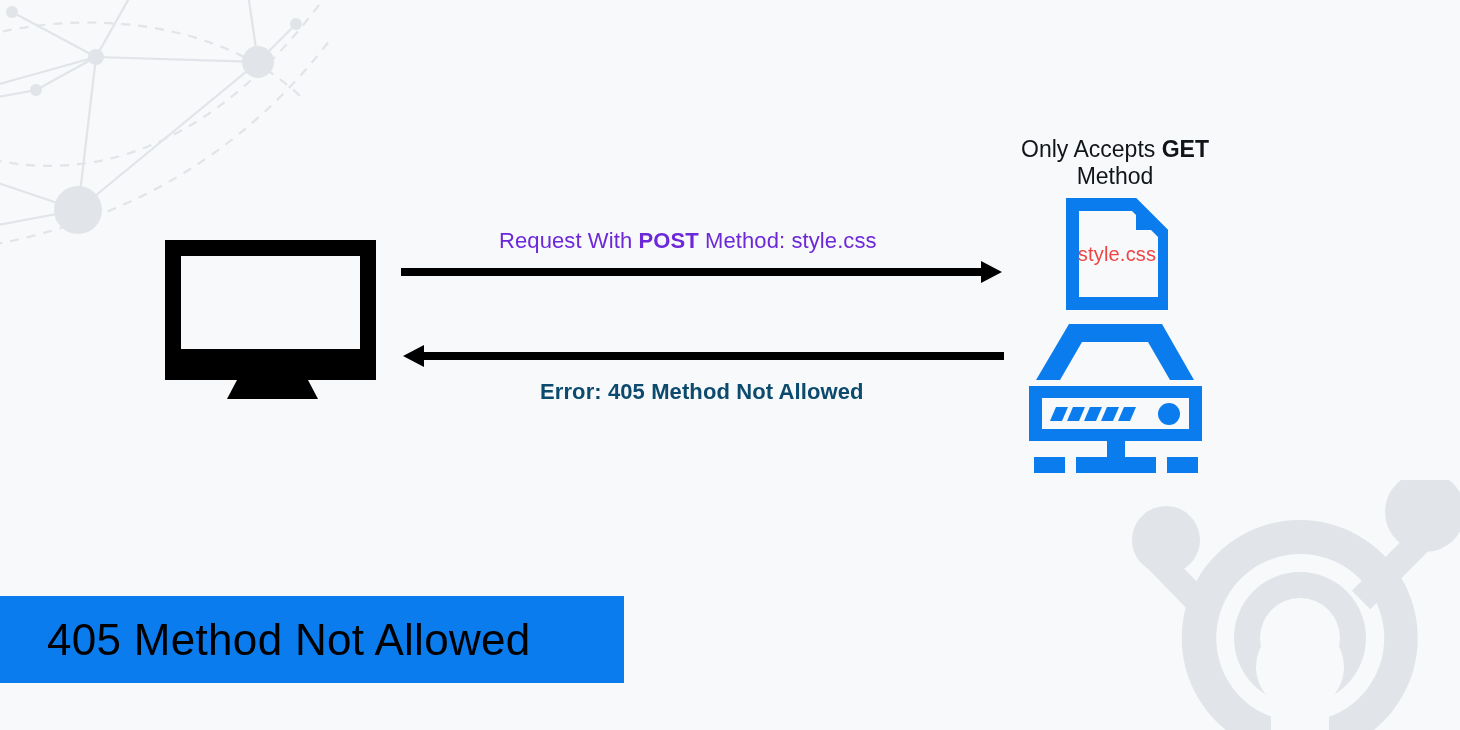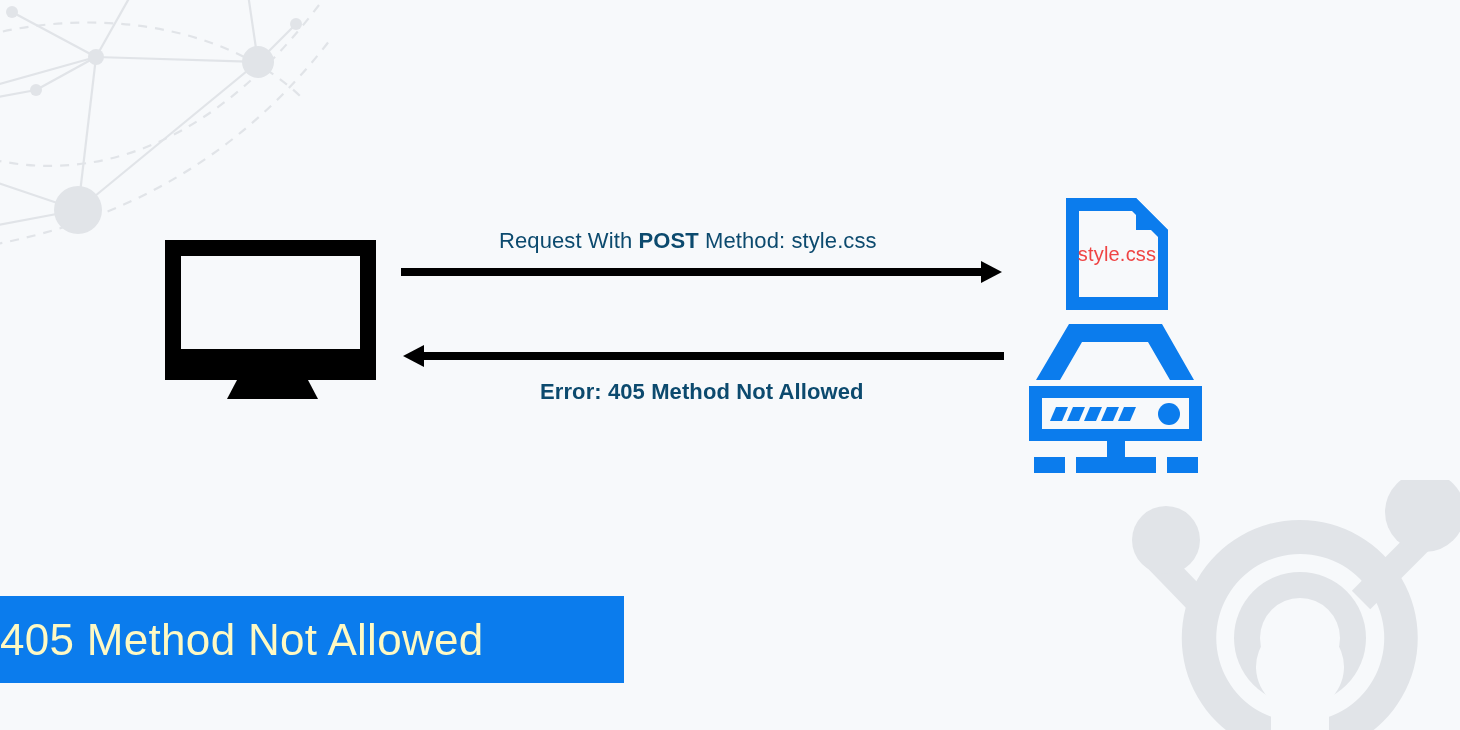--- a/index.html
+++ b/index.html
@@ -46,21 +46,21 @@
     left: 160px;
     top: 236px;
     width: 225px;
     height: 180px;
   }
 
   
   .flow-label {
     position: absolute;
     font-size: 22px;
-    color: #0c4a6e;
+    color: #6d28d9;
     white-space: nowrap;
     letter-spacing: 0.1px;
   }
   #request-label {
     left: 499px;
     top: 228px;
   }
   #response-label {
     left: 540px;
     top: 379px;
@@ -121,22 +121,23 @@
     position: absolute;
     left: 0;
     top: 596px;
     width: 624px;
     height: 87px;
     background: #0b7ced;
     display: flex;
     align-items: center;
   }
   #status-banner-text {
-    color: #fef9c3;
+    color: #000000;
     font-size: 44px;
+    margin-left: 47px;
     letter-spacing: 0.3px;
   }
 </style>
 </head>
 <body>
 
 <div id="stage">
 
   <svg class="bg-art" id="network-decoration" viewBox="0 0 360 270">
     <g stroke="#e1e4e8" stroke-width="2.2" fill="none">
@@ -196,20 +197,24 @@
     <rect x="6" y="9" width="580" height="8" fill="#000000"></rect>
     <polygon points="586,2 607,13 586,24" fill="#000000"></polygon>
   </svg>
 
   <svg class="flow-arrow" id="response-arrow" viewBox="0 0 615 26">
     <rect x="29" y="9" width="580" height="8" fill="#000000"></rect>
     <polygon points="29,2 8,13 29,24" fill="#000000"></polygon>
   </svg>
   <div class="flow-label" id="response-label">Error: 405 Method Not Allowed</div>
 
+  <div id="server-note">
+    <span>Only Accepts </span><b>GET</b><br>
+    <span>Method</span>
+  </div>
 
   <div id="file-icon-wrap">
     <svg viewBox="0 0 110 120" width="110" height="120">
       <path d="M4 4 h70 l32 32 v80 h-102 z" fill="#0b7ced"></path>
       <path d="M17 17 h53 l26 26 v60 h-79 z" fill="#f7f9fb"></path>
       <path d="M74 4 l32 32 h-32 z" fill="#0b7ced"></path>
     </svg>
     <div id="file-name-label">style.css</div>
   </div>
 

